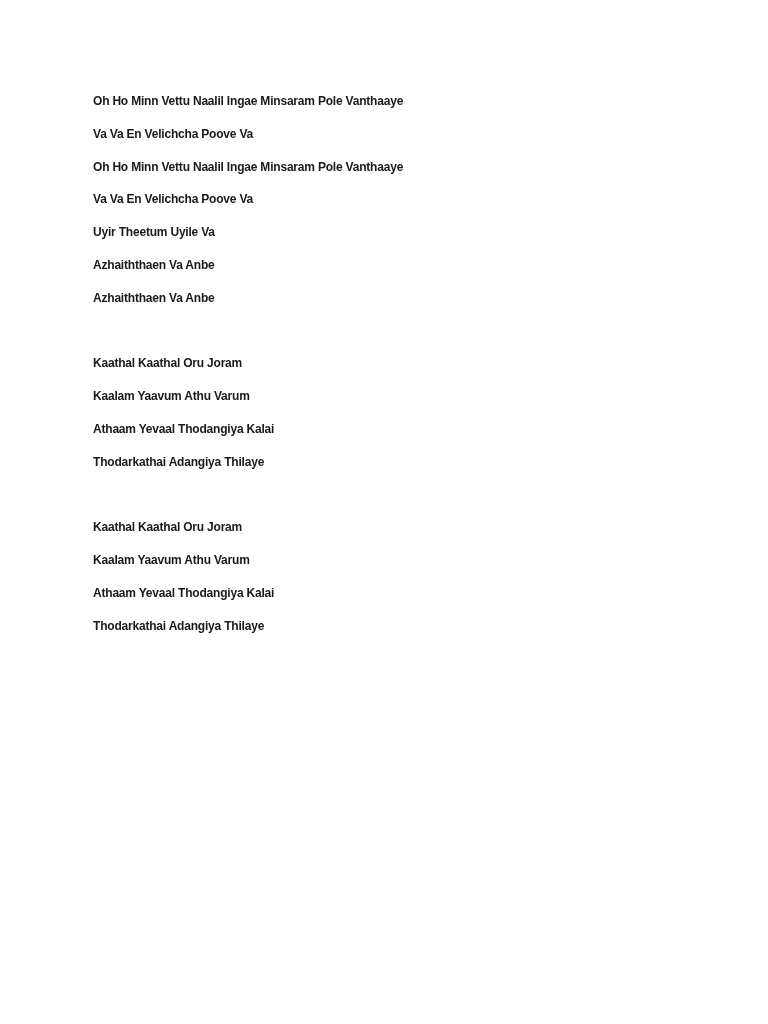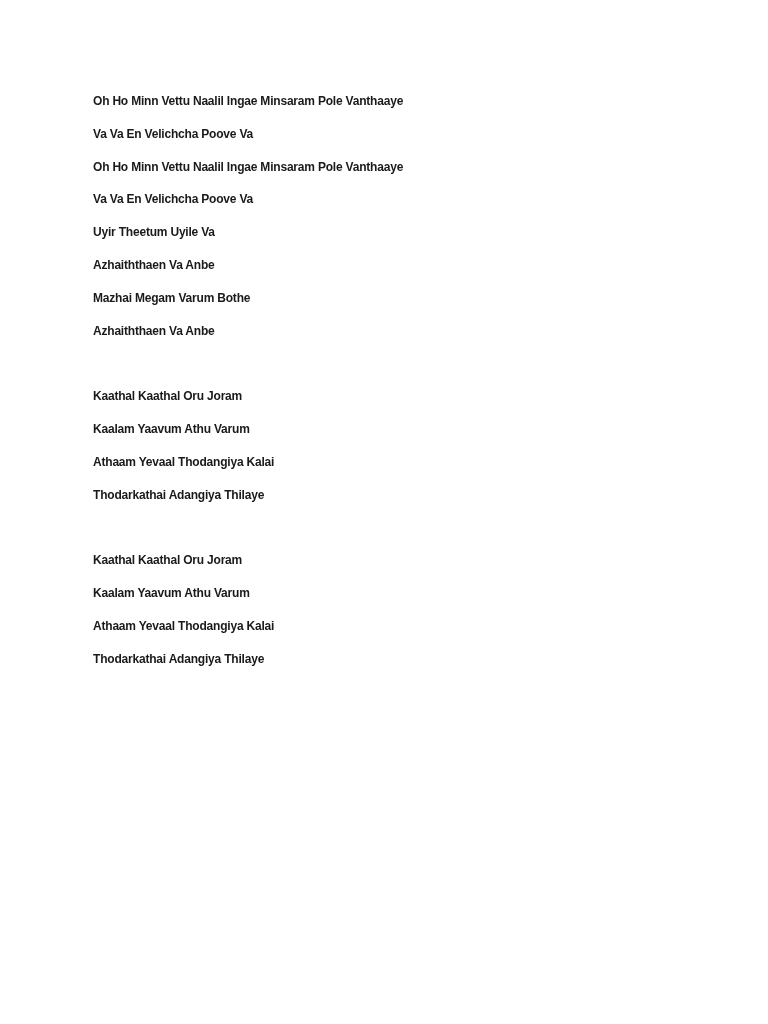--- a/index.html
+++ b/index.html
@@ -16,21 +16,20 @@
 </head>
 <body>
 
 <div class="page">
   <div class="line">Oh Ho Minn Vettu Naalil Ingae Minsaram Pole Vanthaaye</div>
   <div class="line">Va Va En Velichcha Poove Va</div>
   <div class="line">Oh Ho Minn Vettu Naalil Ingae Minsaram Pole Vanthaaye</div>
   <div class="line">Va Va En Velichcha Poove Va</div>
   <div class="line">Uyir Theetum Uyile Va</div>
   <div class="line">Azhaiththaen Va Anbe</div>
-  <div class="line">Mazhai Megam Varum Bothe</div>
   <div class="line">Azhaiththaen Va Anbe</div>
   <div class="line blank"></div>
   <div class="line">Kaathal Kaathal Oru Joram</div>
   <div class="line">Kaalam Yaavum Athu Varum</div>
   <div class="line">Athaam Yevaal Thodangiya Kalai</div>
   <div class="line">Thodarkathai Adangiya Thilaye</div>
   <div class="line blank"></div>
   <div class="line">Kaathal Kaathal Oru Joram</div>
   <div class="line">Kaalam Yaavum Athu Varum</div>
   <div class="line">Athaam Yevaal Thodangiya Kalai</div>

